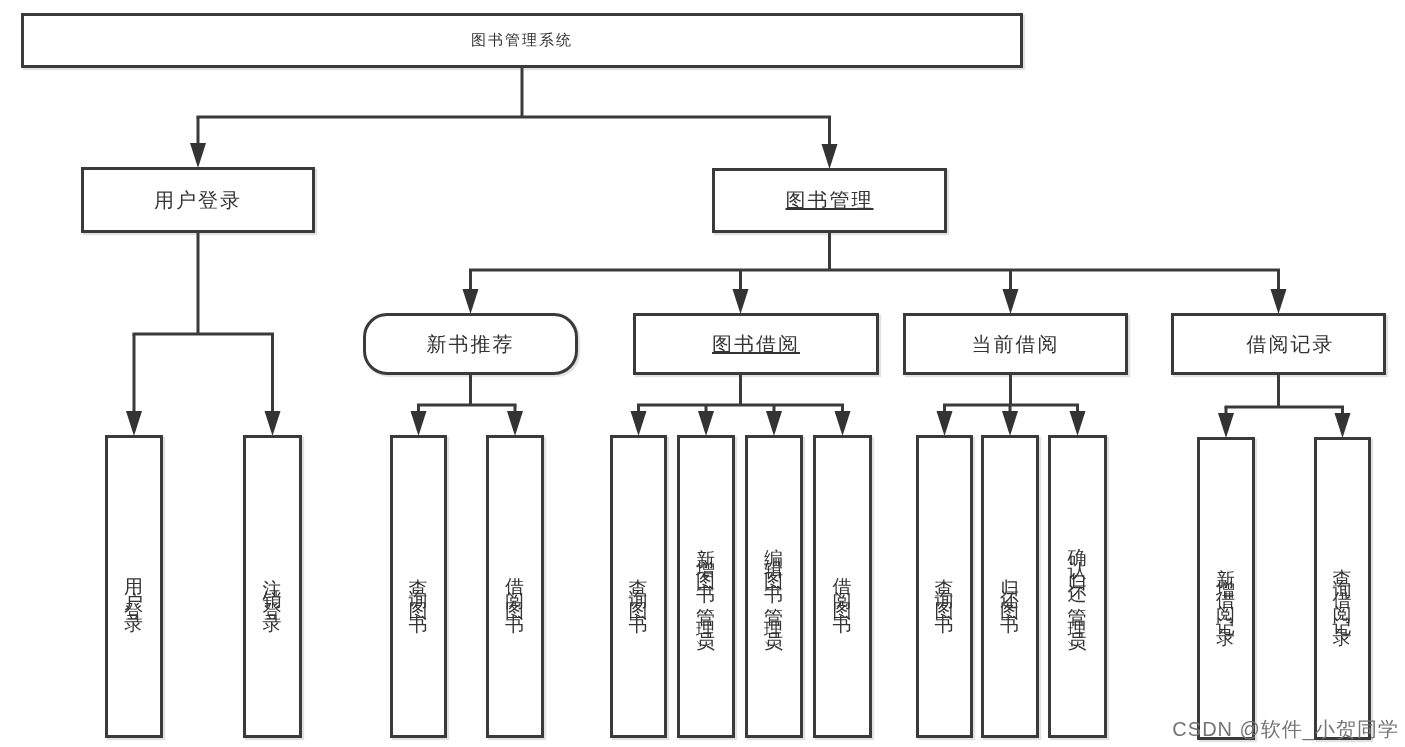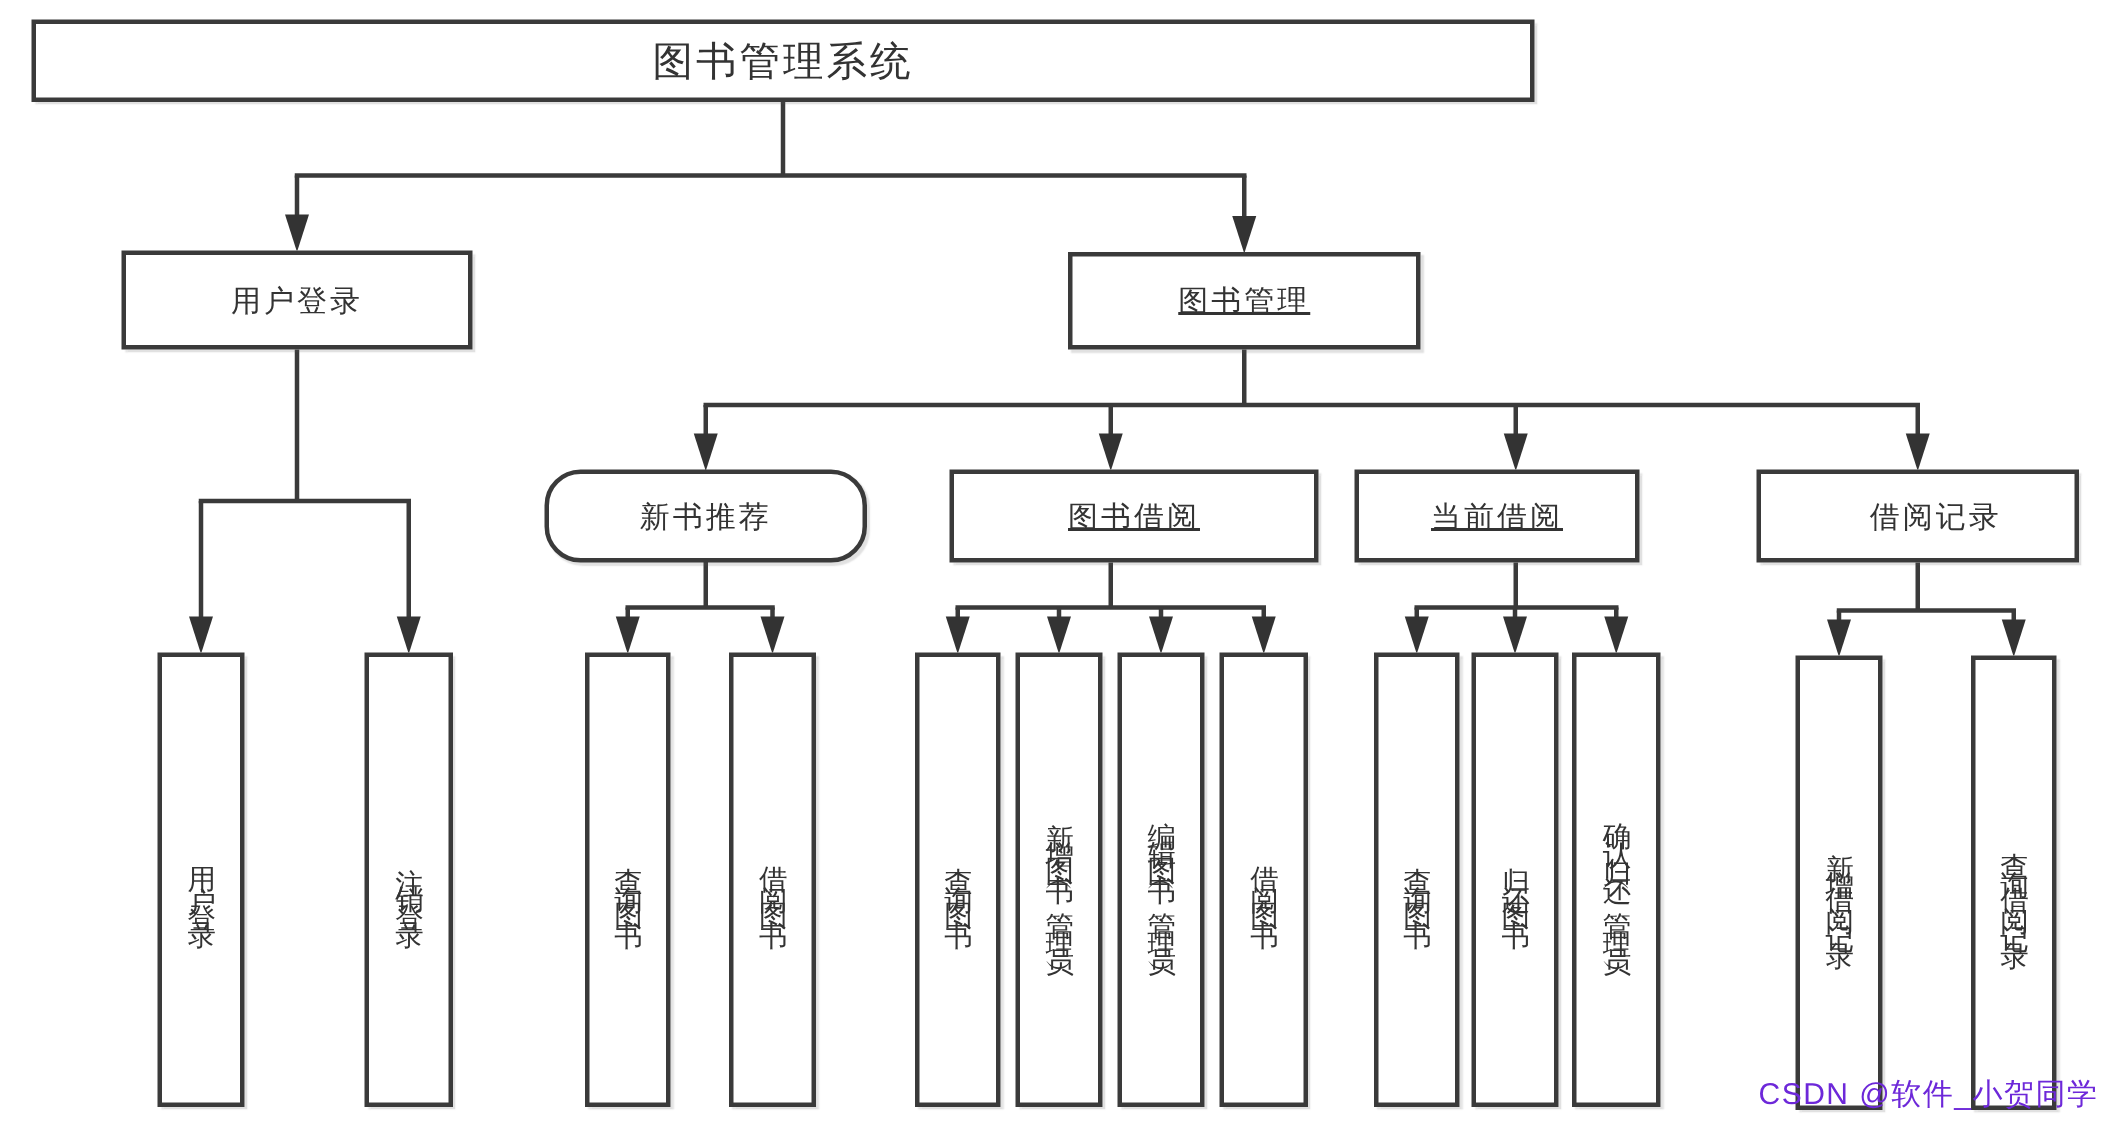--- a/index.html
+++ b/index.html
@@ -33,34 +33,34 @@
     justify-content: center;
     z-index: 2;
     box-shadow: 2px 2px 1px rgba(90,90,90,0.18);
   }
   .node.horizontal {
     font-size: 20px;
     letter-spacing: 2px;
     white-space: nowrap;
   }
   .node.root {
-    font-size: 27px;
+    font-size: 15px;
   }
   .node.vertical {
     writing-mode: vertical-rl;
     font-size: 19px;
     letter-spacing: 12px;
     line-height: 1;
   }
   .watermark {
     position: absolute;
     right: 6px;
     bottom: 4px;
     font-size: 20px;
-    color: #6d28d9;
+    color: #737373;
     letter-spacing: 1px;
     z-index: 3;
     white-space: nowrap;
   }
 </style>
 </head>
 <body>
 
 <div class="canvas" id="canvas">
   <svg class="connector-layer" id="connectors" width="1405" height="747">
@@ -116,21 +116,21 @@
       <polygon points="1218,413 1234,413 1226,438" fill="#333333"></polygon>
       <line x1="1342.5" y1="407" x2="1342.5" y2="425" stroke="#3a3a3a" stroke-width="3"></line>
       <polygon points="1334.5,413 1350.5,413 1342.5,438" fill="#333333"></polygon>
     </svg>
   <div class="watermark">CSDN @软件_小贺同学</div>
 <div class="node horizontal root" style="left: 21px; top: 13px; width: 1002px; height: 55px;">图书管理系统</div>
     <div class="node horizontal" style="left: 81px; top: 167px; width: 234px; height: 66px;">用户登录</div>
     <div class="node horizontal" style="left: 712px; top: 168px; width: 235px; height: 65px; text-decoration: underline;">图书管理</div>
     <div class="node horizontal" style="left: 363px; top: 313px; width: 215px; height: 62px; border-radius: 24px;">新书推荐</div>
     <div class="node horizontal" style="left: 633px; top: 313px; width: 246px; height: 62px; text-decoration: underline;">图书借阅</div>
-    <div class="node horizontal" style="left: 903px; top: 313px; width: 190px; height: 62px; text-decoration: underline;">当前借阅</div>
+    <div class="node horizontal" style="left: 903px; top: 313px; width: 225px; height: 62px;">当前借阅</div>
     <div class="node horizontal" style="left: 1171px; top: 313px; width: 215px; height: 62px; padding-left: 24px;">借阅记录</div>
     <div class="node vertical" style="left: 105px; top: 435px; width: 58px; height: 303px;">用户登录</div>
     <div class="node vertical" style="left: 243px; top: 435px; width: 59px; height: 303px;">注销登录</div>
     <div class="node vertical" style="left: 390px; top: 435px; width: 57px; height: 303px;">查询图书</div>
     <div class="node vertical" style="left: 486px; top: 435px; width: 58px; height: 303px;">借阅图书</div>
     <div class="node vertical" style="left: 610px; top: 435px; width: 57px; height: 303px;">查询图书</div>
     <div class="node vertical" style="left: 677px; top: 435px; width: 58px; height: 303px;">新增图书（管理员）</div>
     <div class="node vertical" style="left: 745px; top: 435px; width: 58px; height: 303px;">编辑图书（管理员）</div>
     <div class="node vertical" style="left: 813px; top: 435px; width: 59px; height: 303px;">借阅图书</div>
     <div class="node vertical" style="left: 916px; top: 435px; width: 57px; height: 303px;">查询图书</div>

